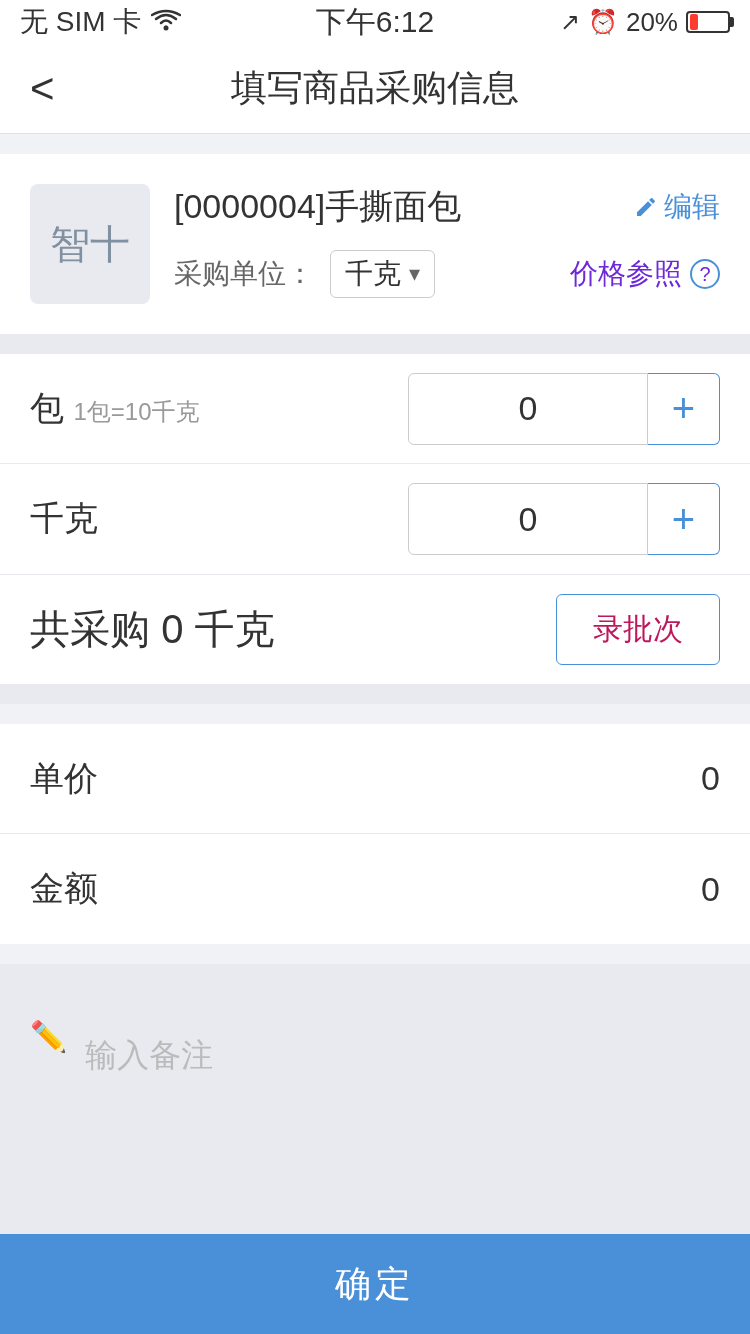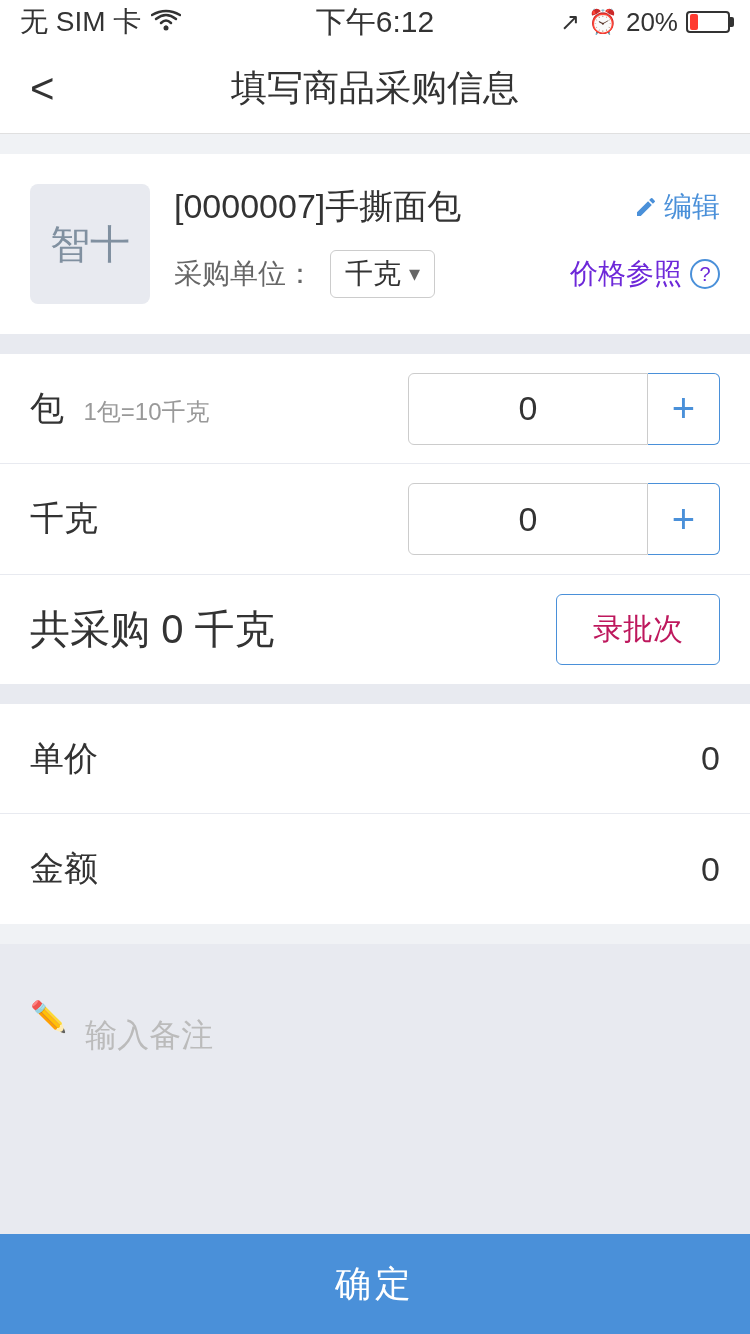--- a/index.html
+++ b/index.html
@@ -190,21 +190,20 @@
       border-bottom: none;
     }
     .input-label {
       font-size: 34px;
       color: #333;
       flex: 1;
     }
     .input-sublabel {
       font-size: 24px;
       color: #999;
-      margin-left: 10px;
     }
     .qty-box {
       display: flex;
       align-items: center;
       gap: 0;
     }
     .qty-input {
       width: 240px;
       height: 72px;
       border: 1px solid #ccc;
@@ -251,20 +250,21 @@
       padding: 14px 36px;
       font-size: 30px;
       color: #be185d;
       background: #fff;
       cursor: pointer;
     }
 
     
     .price-section {
       background: #fff;
+      margin-top: 20px;
     }
     .price-row {
       display: flex;
       align-items: center;
       justify-content: space-between;
       padding: 0 30px;
       height: 110px;
       border-bottom: 1px solid #e8eaf0;
     }
     .price-row:last-child {
@@ -354,21 +354,21 @@
   <span class="nav-back">&lt;</span>
   <span class="nav-title">填写商品采购信息</span>
 </div>
 
 <div class="product-card">
   <div class="product-image">
     <span class="owl-logo">智十</span>
   </div>
   <div class="product-info">
     <div class="product-name-row">
-      <span class="product-name">[0000007]手撕面包</span>
+      <span class="product-name">[0000004]手撕面包</span>
       <span class="edit-btn">
         <svg width="24" height="24" viewBox="0 0 24 24" fill="none">
           <path d="M3 17.25V21h3.75L17.81 9.94l-3.75-3.75L3 17.25zM20.71 7.04a1 1 0 0 0 0-1.41l-2.34-2.34a1 1 0 0 0-1.41 0l-1.83 1.83 3.75 3.75 1.83-1.83z" fill="#4a90d9"></path>
         </svg>
         <span>编辑</span>
       </span>
     </div>
     <div class="product-unit-row">
       <div style="display:flex;align-items:center;">
         <span class="unit-label">采购单位：</span>

